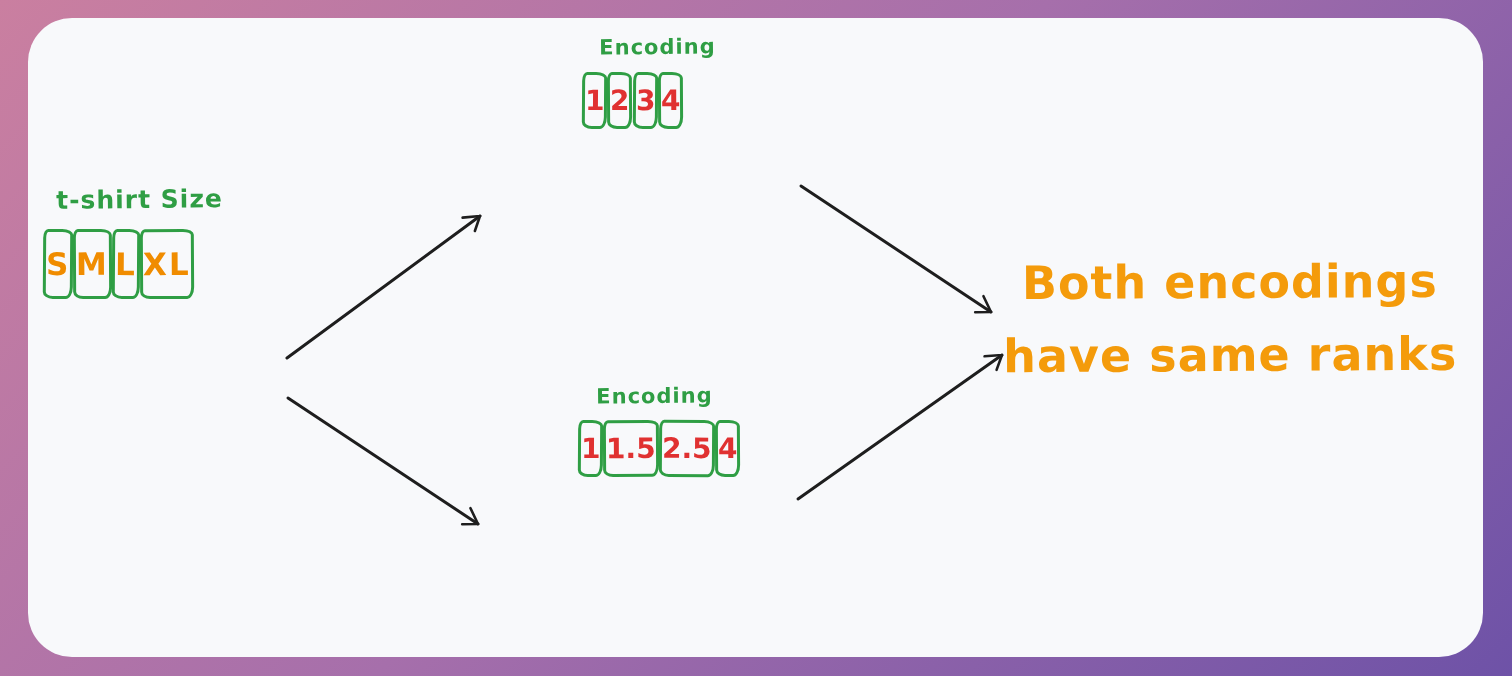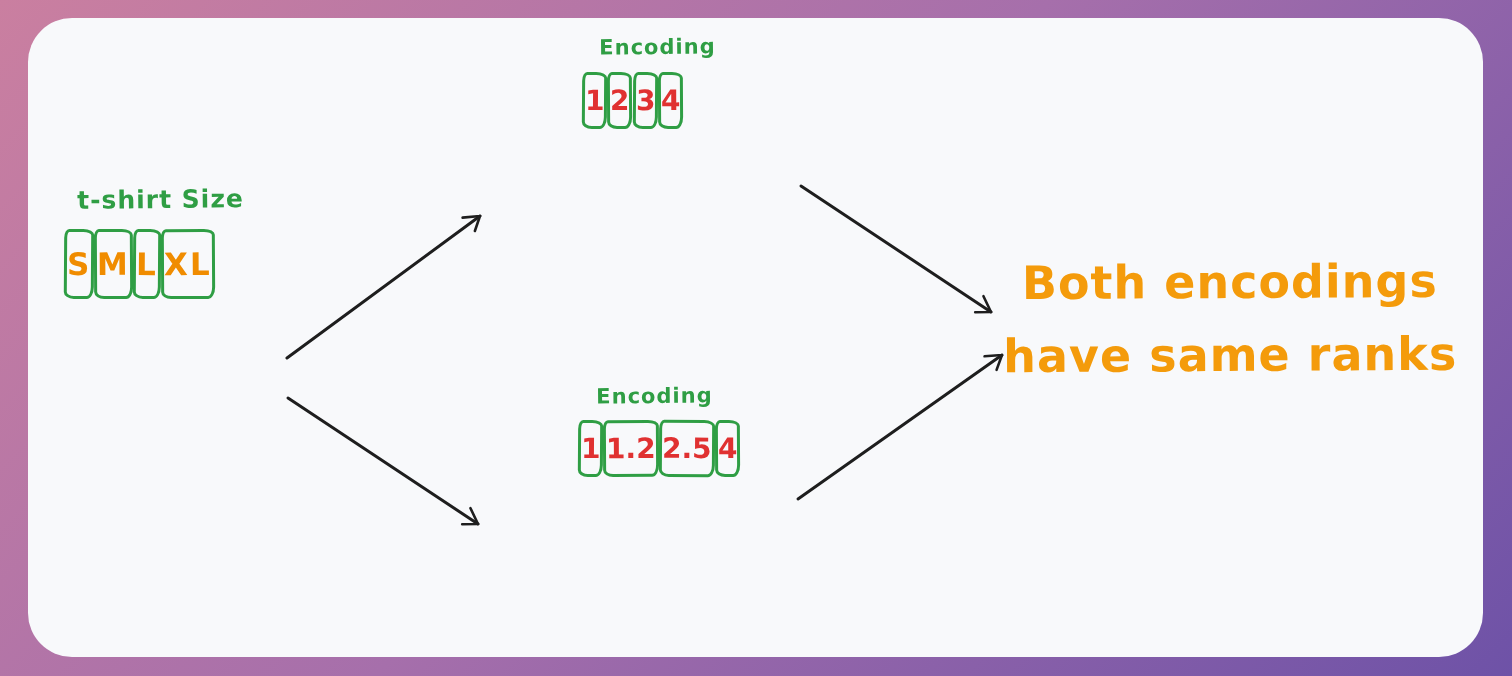--- a/index.html
+++ b/index.html
@@ -33,21 +33,21 @@
     margin-top: -3.5px;
     background: transparent;
     font-weight: 700;
     border-radius: 5px 11px 7px 10px / 9px 6px 12px 7px;
   }
   .cell:first-child { margin-top: 0; }
   .cell:nth-child(odd)  { transform: rotate(-0.35deg); }
   .cell:nth-child(even) { transform: rotate(0.4deg); }
 
   
-  #tshirt-stack { left: 15px; top: 214px; width: 193px; margin-left: 21px; }
+  #tshirt-stack { left: 15px; top: 214px; width: 193px; }
   #tshirt-stack .stack-title { top: -47px; font-size: 25px; color: #2f9e44; }
   #tshirt-stack .cell { height: 70px; font-size: 31px; color: #f08c00; letter-spacing: 2px; }
 
   
   #encoding-top { left: 554px; top: 57px; width: 151px; }
   #encoding-top .stack-title { top: -40px; font-size: 21px; color: #2f9e44; }
   #encoding-top .cell { height: 57px; font-size: 28px; color: #e03131; }
 
   #encoding-bottom { left: 550px; top: 405px; width: 153px; }
   #encoding-bottom .stack-title { top: -39px; font-size: 21px; color: #2f9e44; }
@@ -88,21 +88,21 @@
       <div class="stack-title">Encoding</div>
       <div class="cell">1</div>
       <div class="cell">2</div>
       <div class="cell">3</div>
       <div class="cell">4</div>
     </div>
 
     <div class="stack" id="encoding-bottom">
       <div class="stack-title">Encoding</div>
       <div class="cell">1</div>
-      <div class="cell">1.2</div>
+      <div class="cell">1.5</div>
       <div class="cell">2.5</div>
       <div class="cell">4</div>
     </div>
 
   </div>
 
   <div id="conclusion">
     <div>Both encodings</div>
     <div>have same ranks</div>
   </div>

